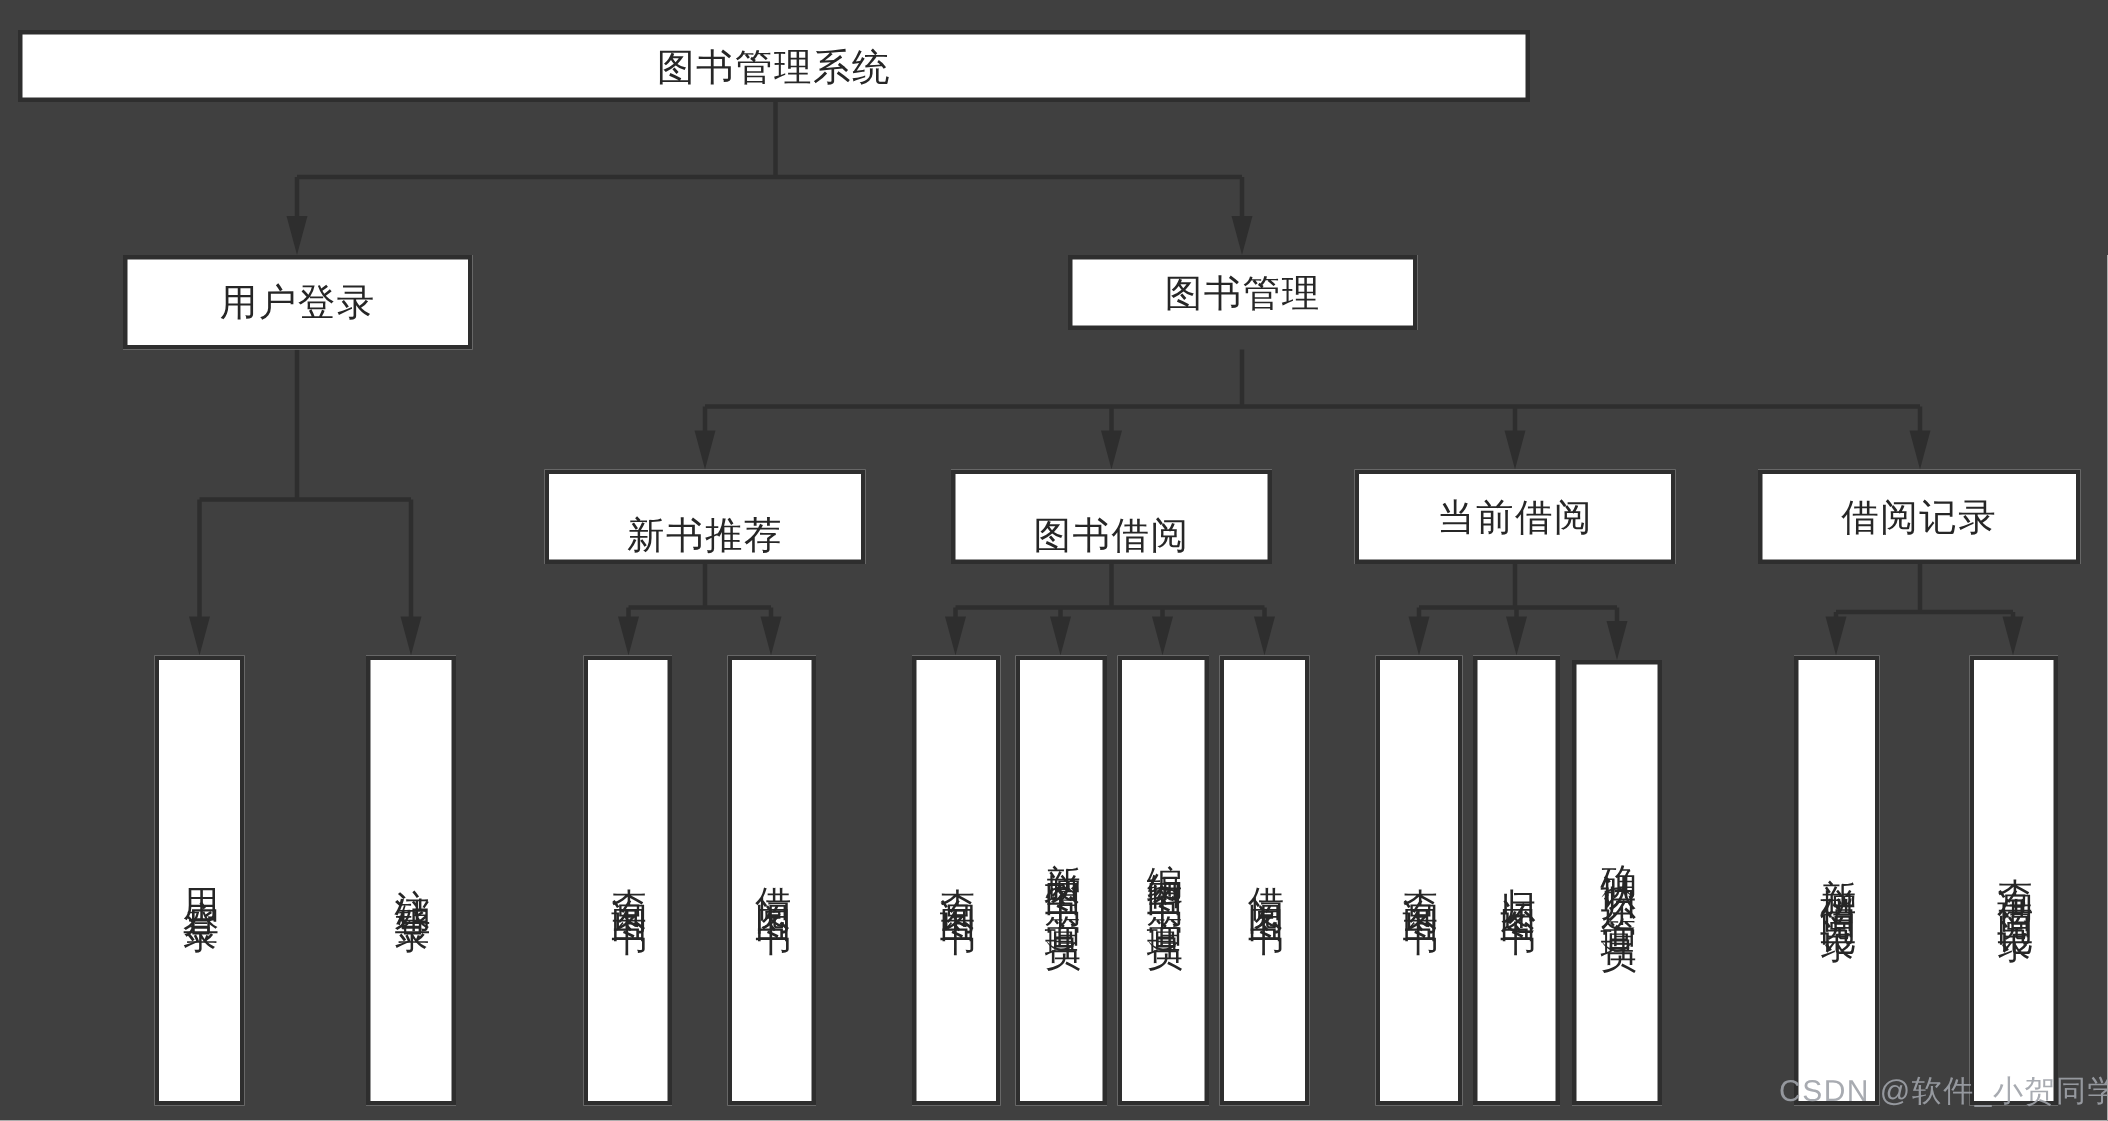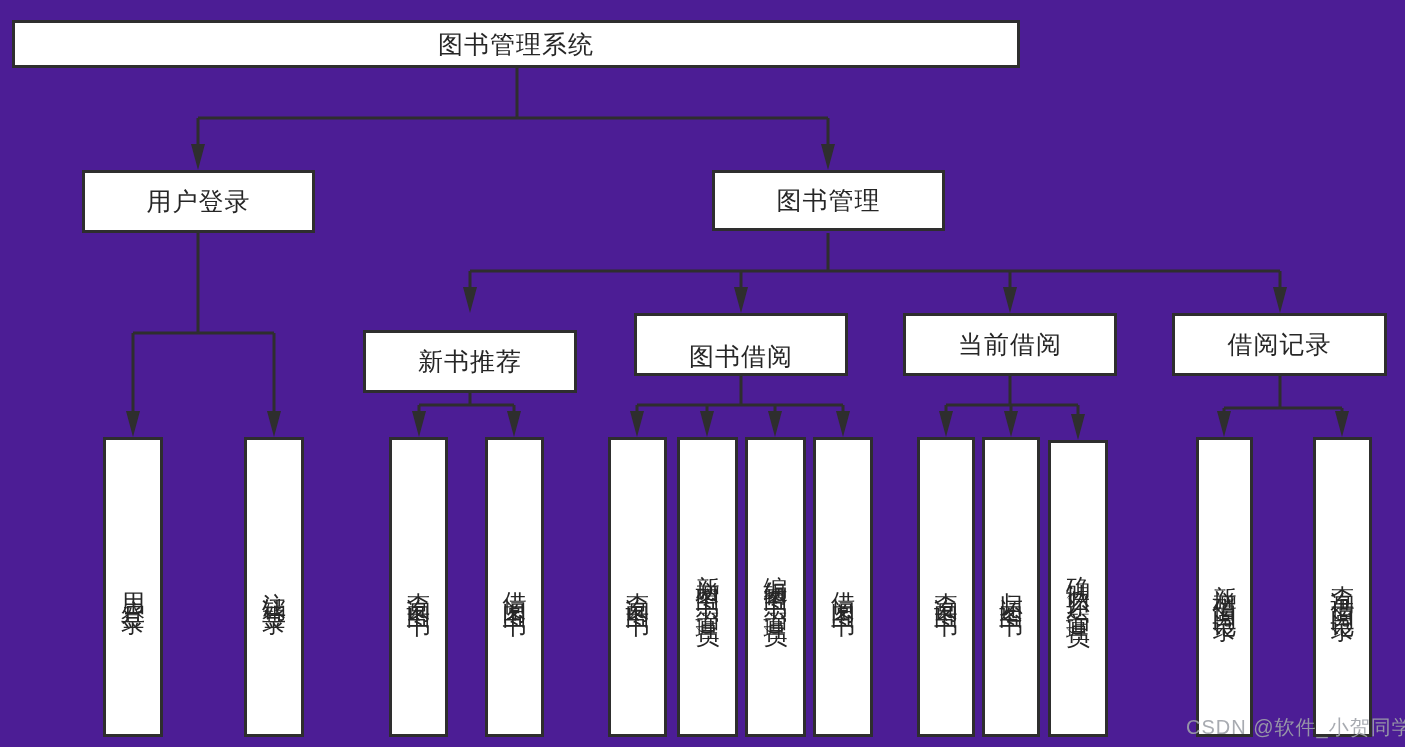--- a/index.html
+++ b/index.html
@@ -1,20 +1,20 @@
 <!DOCTYPE html>
 <html><head>
 <meta charset="utf-8">
 <style>
   html, body { margin: 0; padding: 0; background: #ffffff; }
   #canvas {
     position: relative;
     width: 1405px;
     height: 747px;
-    background: #4c1d95;
+    background: #404040;
     overflow: hidden;
     font-family: "Liberation Sans", "DejaVu Sans", sans-serif;
   }
   #connectors {
     position: absolute;
     left: 0; top: 0;
     width: 1405px; height: 747px;
   }
   .node {
     position: absolute;
@@ -98,25 +98,25 @@
     </g>
   </svg>
 
   <div class="node" style="left:12px; top:20px; width:1008px; height:48px;">
     <span>图书管理系统</span>
   </div>
 
   <div class="node" style="left:82px; top:170px; width:233px; height:63px;">
     <span>用户登录</span>
   </div>
-  <div class="node" style="left:712px; top:170px; width:233px; height:61px;">
+  <div class="node" style="left:712px; top:170px; width:233px; height:50px;">
     <span>图书管理</span>
   </div>
 
-  <div class="node" style="left:363px; top:330px; width:214px; height:63px;">
+  <div class="node" style="left:363px; top:313px; width:214px; height:63px;align-items:flex-end;">
     <span>新书推荐</span>
   </div>
   <div class="node" style="left:634px; top:313px; width:214px; height:63px;align-items:flex-end;">
     <span>图书借阅</span>
   </div>
   <div class="node" style="left:903px; top:313px; width:214px; height:63px;">
     <span>当前借阅</span>
   </div>
   <div class="node" style="left:1172px; top:313px; width:215px; height:63px;align-items:center;">
     <span>借阅记录</span>

